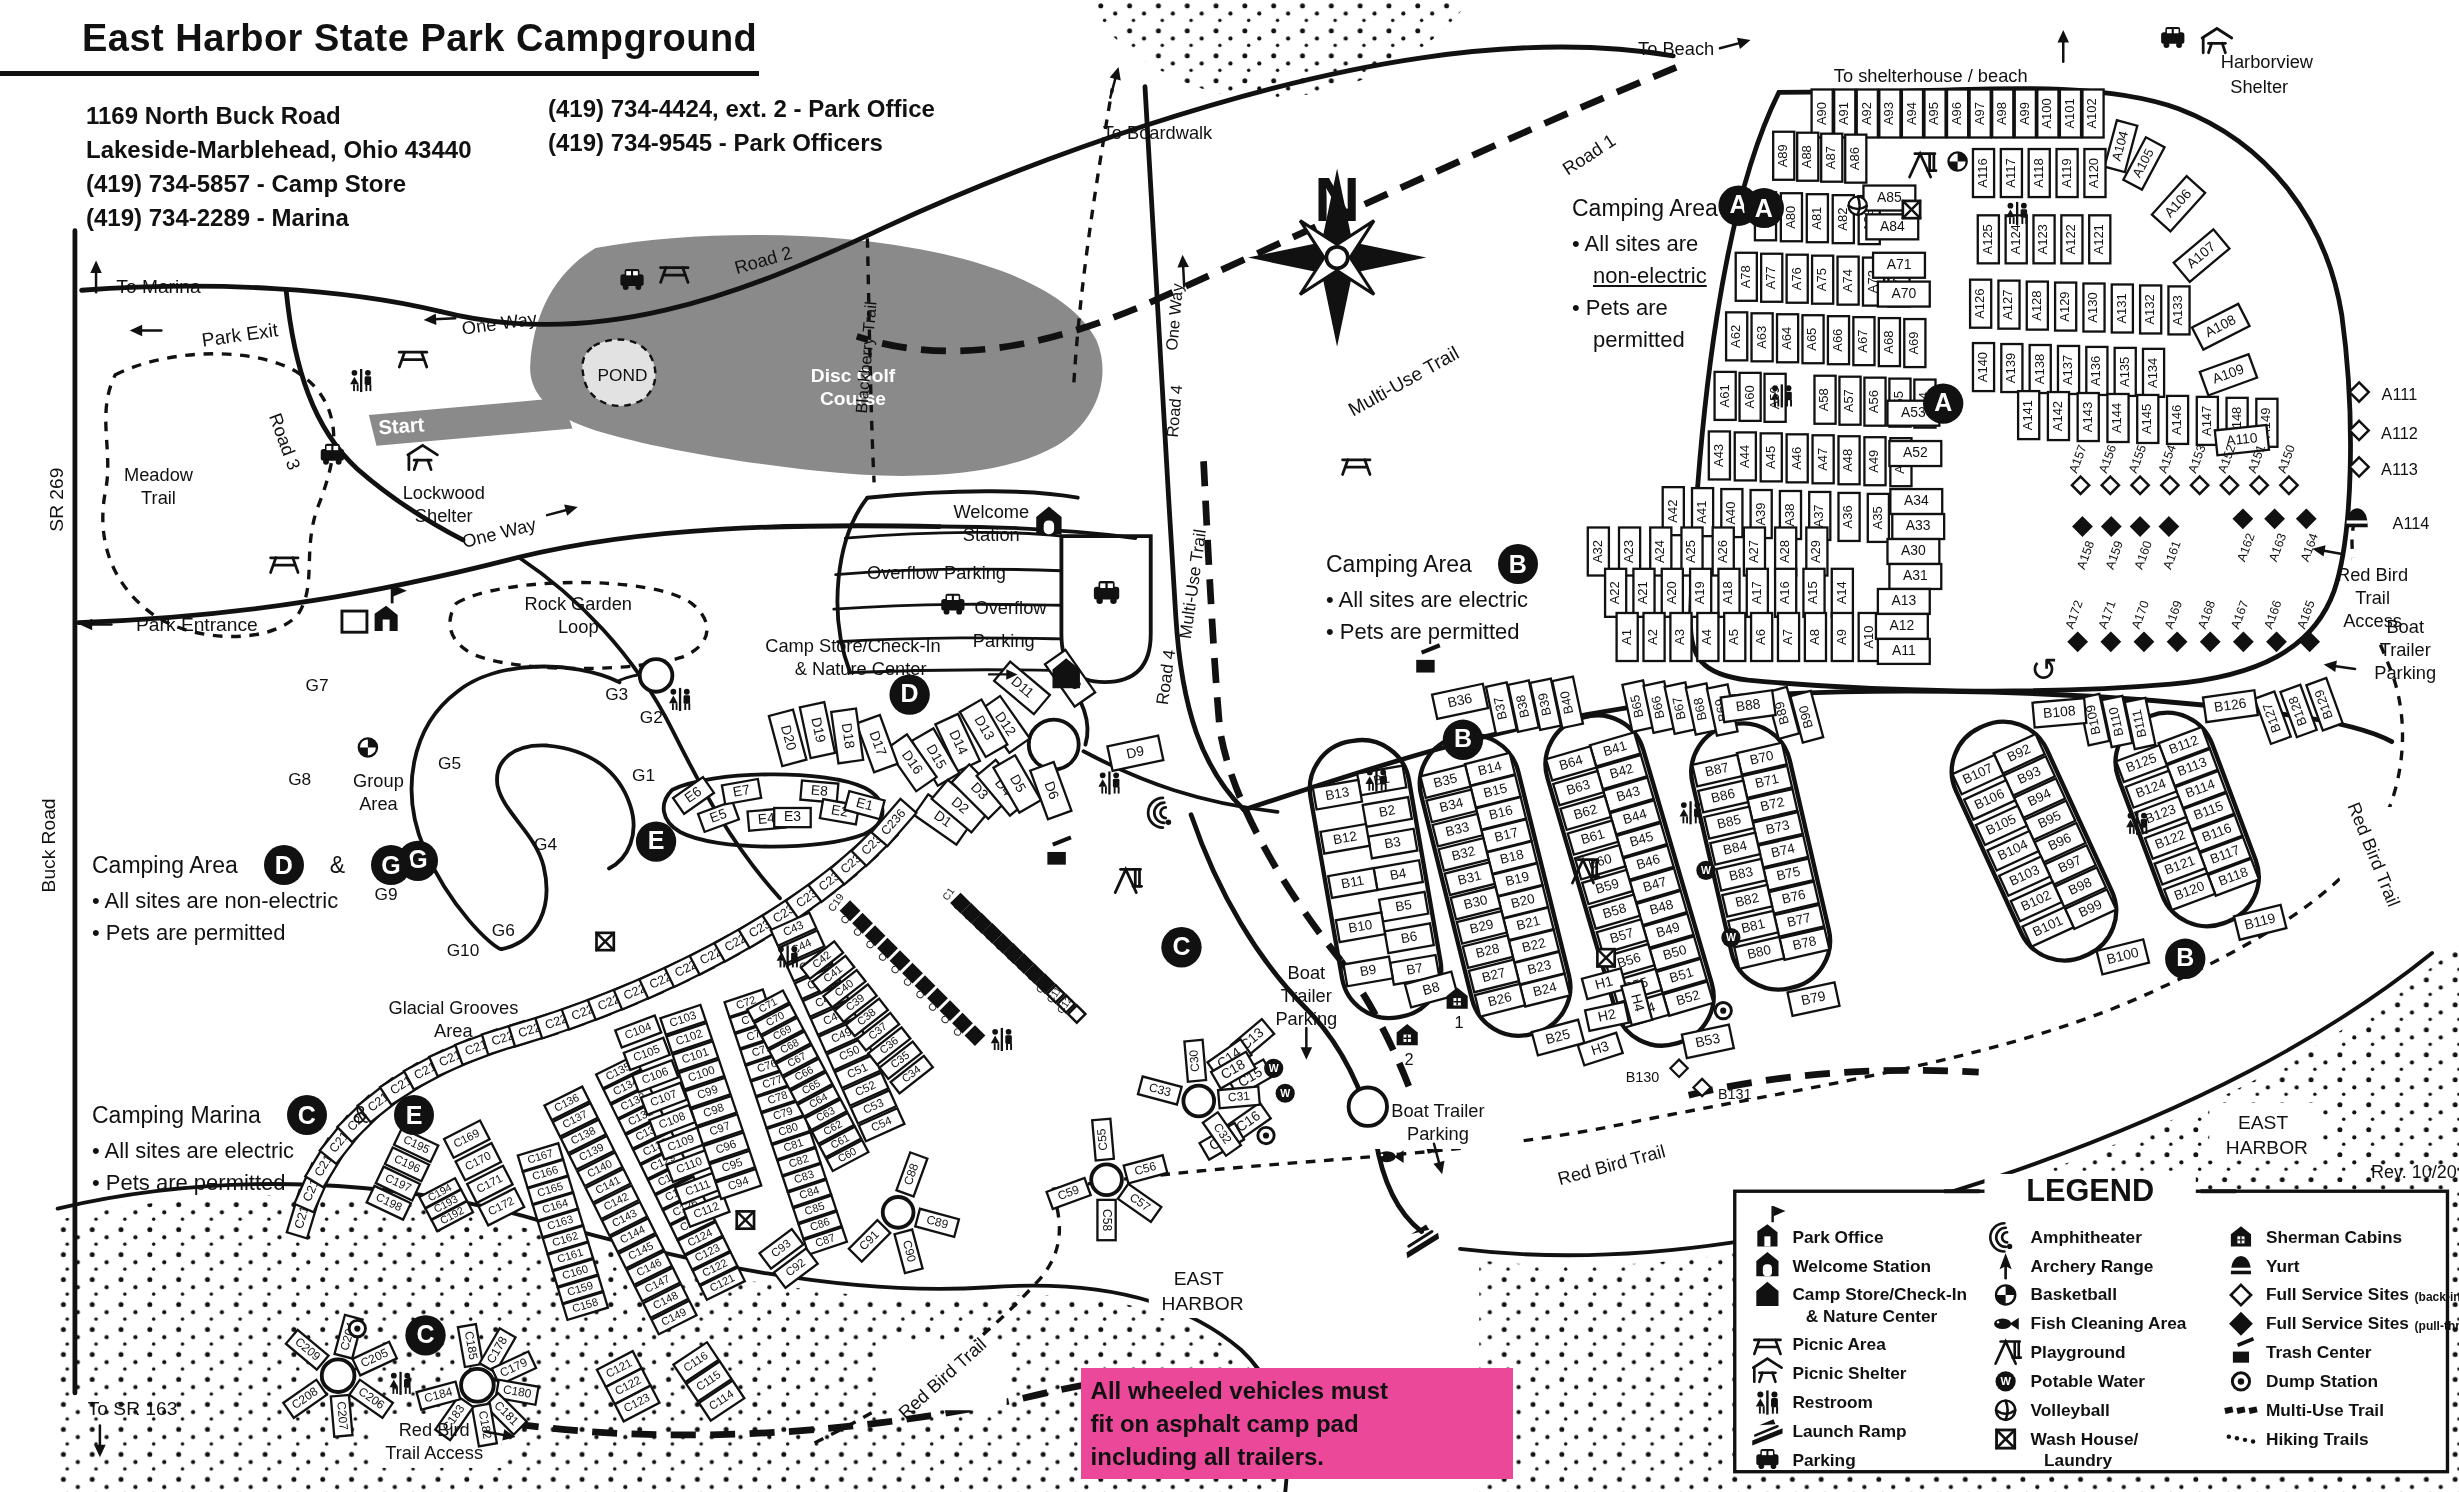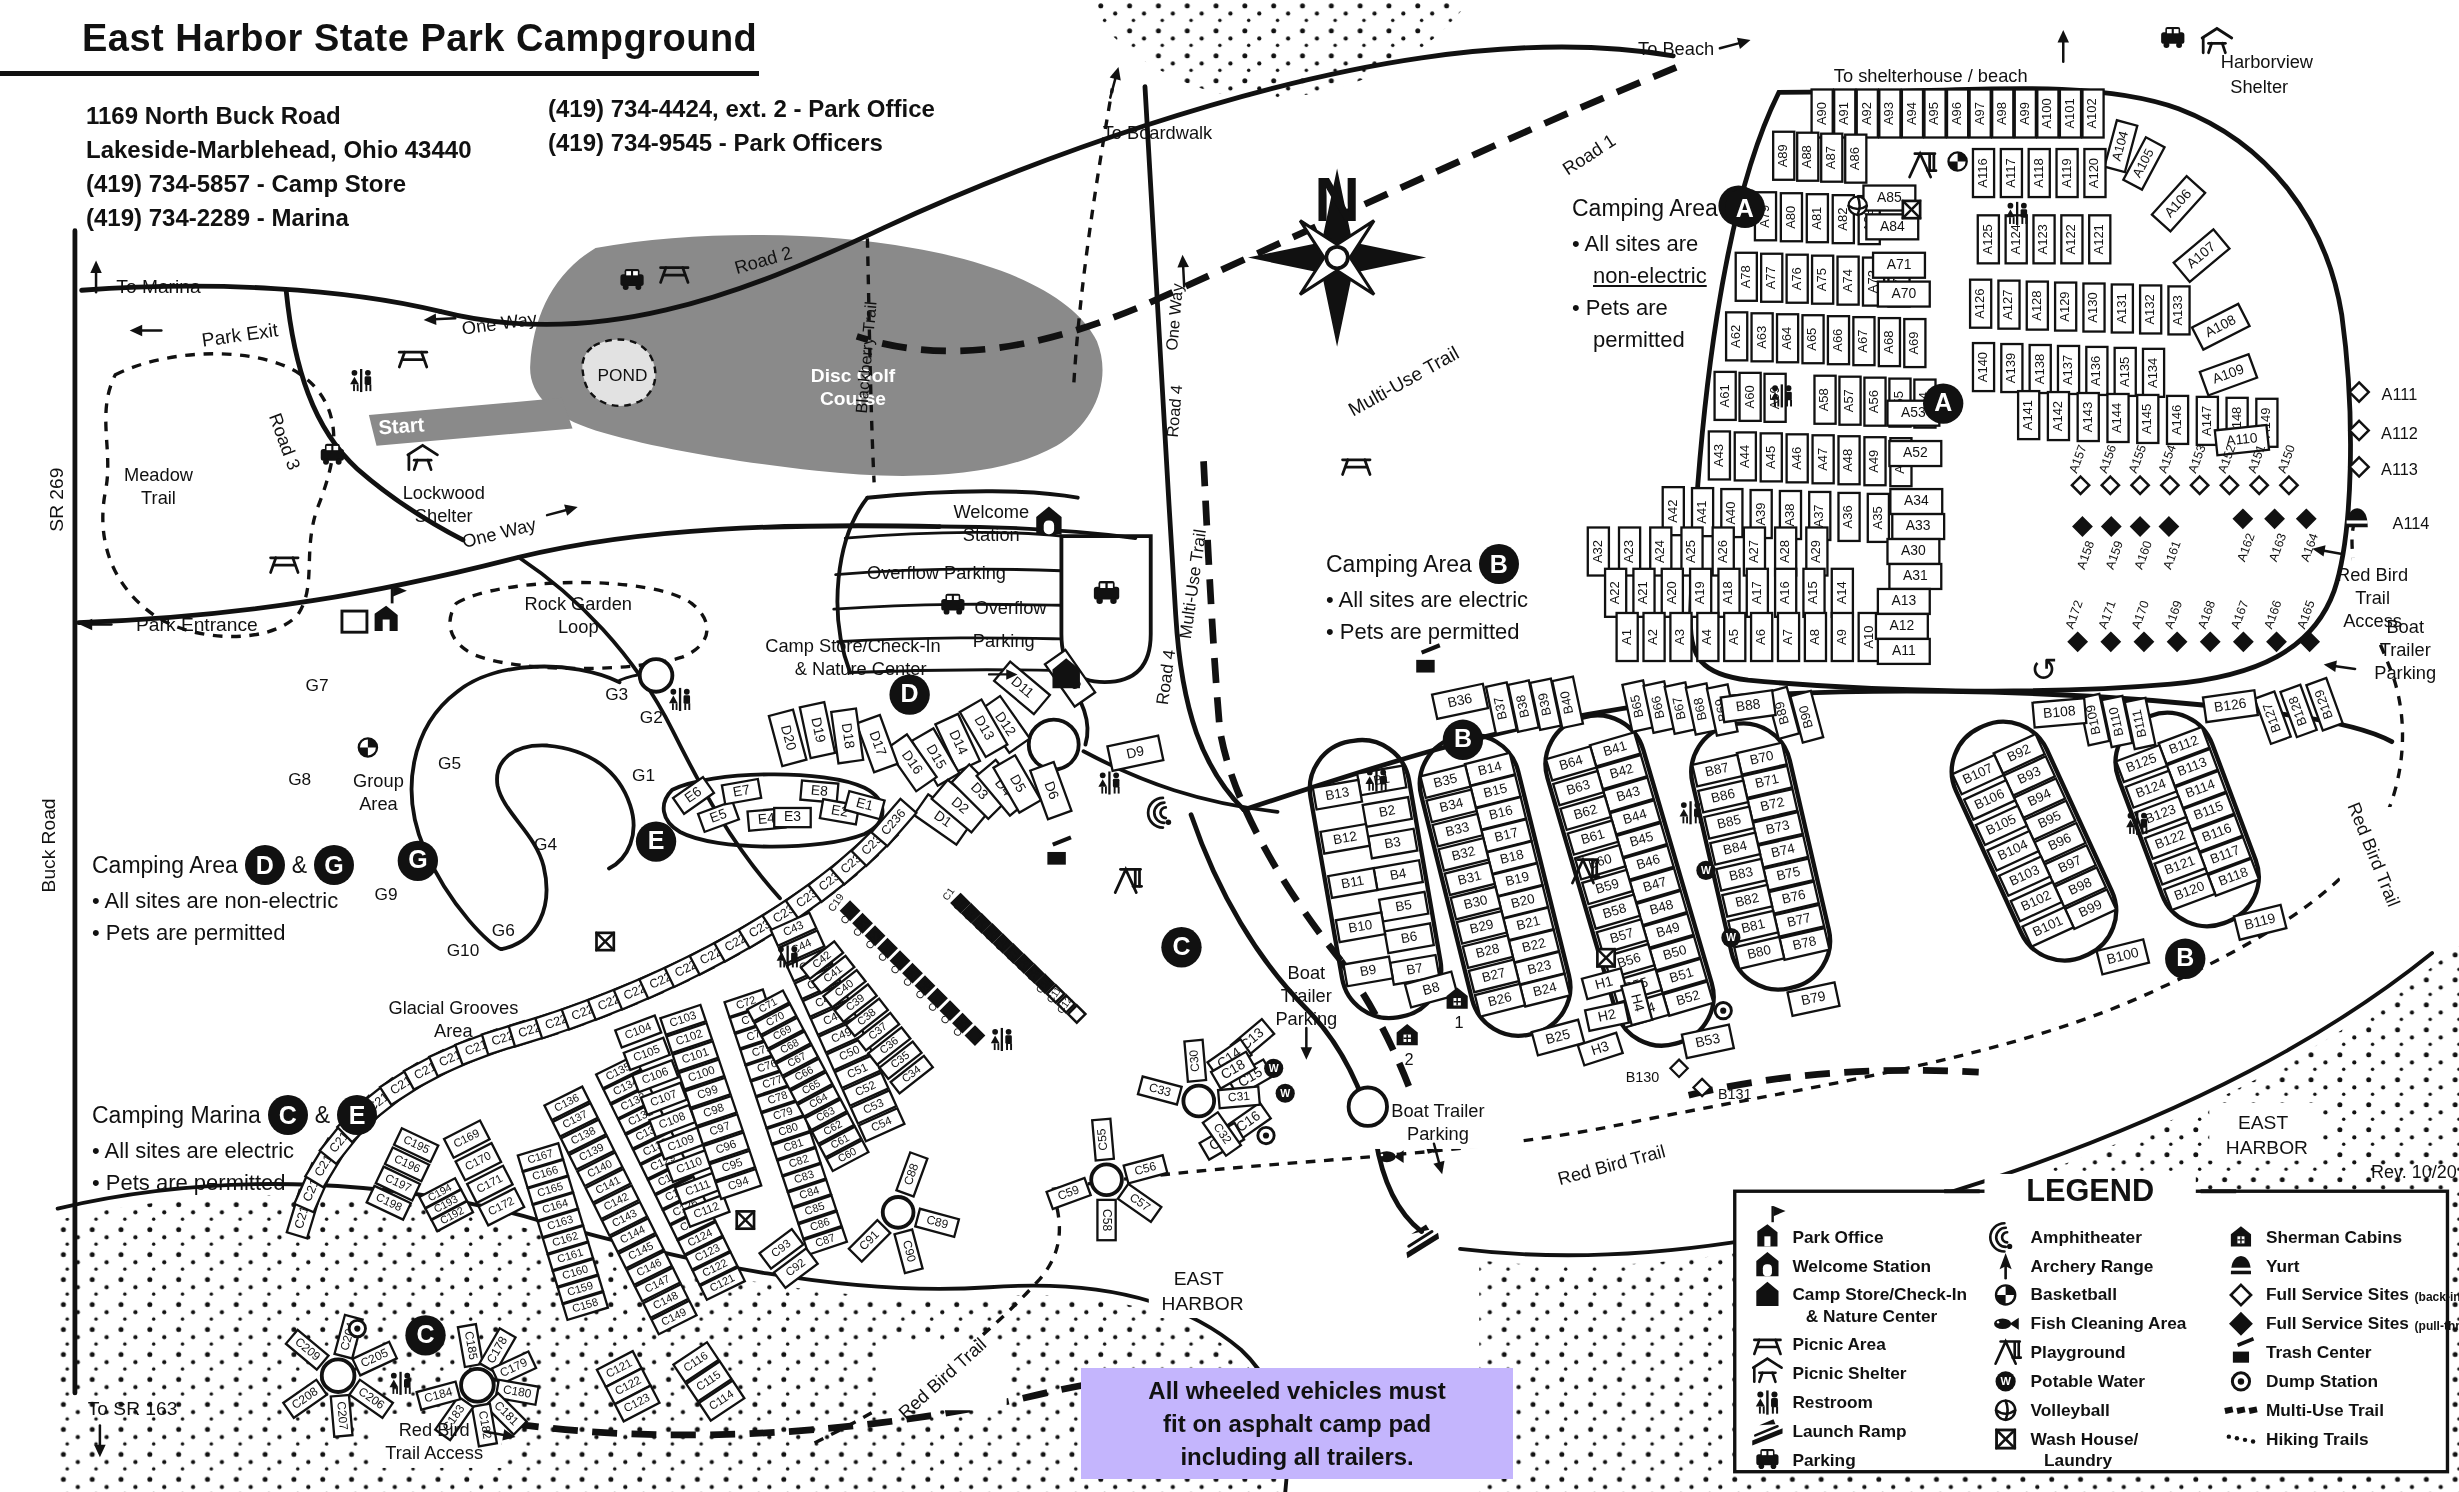--- a/index.html
+++ b/index.html
@@ -3,25 +3,25 @@
 <meta charset="utf-8">
 <style>
   html,body{margin:0;padding:0;background:#fff;width:2459px;height:1493px;position:relative;
     font-family:"Liberation Sans",sans-serif;color:#111;overflow:hidden}
   #map{position:absolute;left:0;top:0;width:2459px;height:1493px}
   .abs{position:absolute}
   .title{font-size:38px;font-weight:bold;letter-spacing:0.5px}
   .rule{position:absolute;left:0;top:71px;width:759px;height:4.8px;background:#111}
   .addr div,.phones div{font-size:24px;font-weight:bold;line-height:34px;white-space:nowrap}
   .note{font-size:23px;line-height:32px;white-space:nowrap}
-  .note .t{display:flex;align-items:center;gap:7px}
+  .note .t{display:flex;align-items:center;gap:26px}
   .badge{display:inline-flex;width:40px;height:40px;border-radius:50%;background:#111;color:#fff;
     font-weight:bold;font-size:25px;align-items:center;justify-content:center}
   .bul{font-size:22px}
-  .veh{font-size:24px;font-weight:bold;text-align:center;line-height:33px;background:#c4b5fd;padding:5.8px 9.6px}
+  .veh{font-size:24px;font-weight:bold;text-align:left;line-height:33px;background:#ec4899;padding:5.8px 9.6px}
   .rev{font-size:18px}
 </style>
 </head>
 <body>
 
 <div id="map"><svg viewBox="0 0 2560 1554" width="2459" height="1493">
       <defs>
         <pattern id="dd" width="30" height="26" patternUnits="userSpaceOnUse">
           <circle cx="6" cy="6" r="2.6" fill="#111"></circle>
           <circle cx="21" cy="14" r="2.2" fill="#111"></circle>

